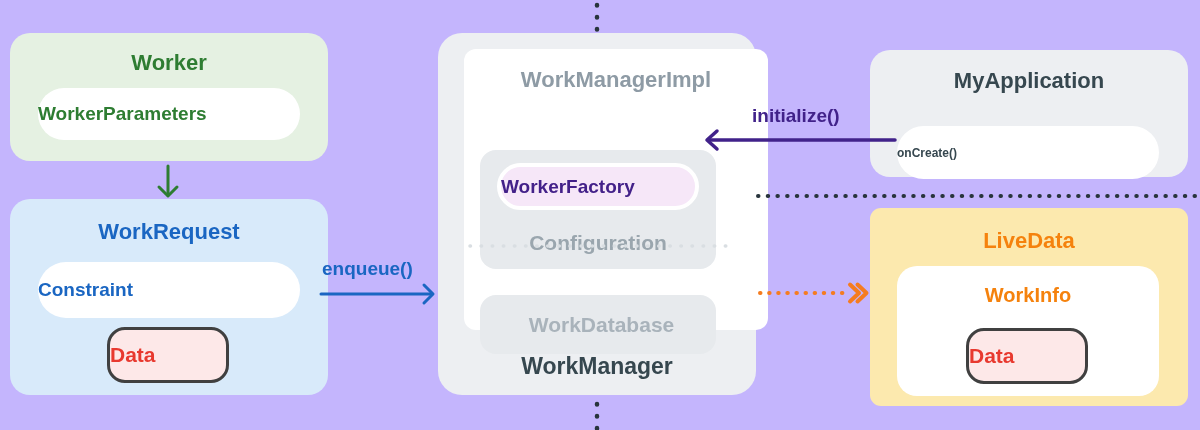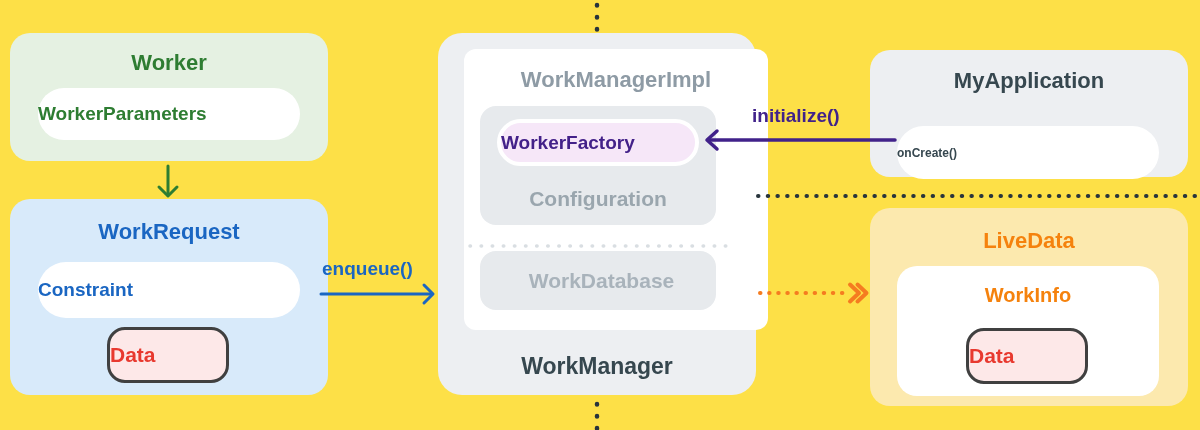--- a/index.html
+++ b/index.html
@@ -1,21 +1,21 @@
 <!DOCTYPE html>
 <html><head>
 <meta charset="utf-8">
 <style>
   * { box-sizing: border-box; margin: 0; padding: 0; }
   body { background: #ffffff; }
   .canvas {
     position: relative;
     width: 1200px;
     height: 430px;
-    background: #fde047;
+    background: #c4b5fd;
     font-family: "Liberation Sans", sans-serif;
     font-weight: 700;
     overflow: hidden;
   }
   .box { position: absolute; border-radius: 20px; }
   .box-title { text-align: center; }
   .pill {
     position: absolute;
     display: flex;
     align-items: center;
@@ -40,34 +40,34 @@
   #workrequest-box { left: 10px; top: 199px; width: 318px; height: 196px; background: #d8eafa; }
   #workrequest-title { margin-top: 20px; color: #1a66c2; font-size: 22px; }
   #constraint-pill { left: 28px; top: 63px; width: 262px; height: 56px; color: #1a66c2; font-size: 19px; }
   .data-pill { background: #fde8e8; border: 3px solid #404040; border-radius: 18px; color: #e8392f; font-size: 21px; }
   #wr-data-pill { left: 97px; top: 128px; width: 122px; height: 56px; }
 
   
   #wm-outer { left: 438px; top: 33px; width: 318px; height: 362px; background: #edeff2; border-radius: 24px; }
   #wm-inner { position: absolute; left: 26px; top: 16px; width: 304px; height: 281px; background: #ffffff; border-radius: 12px; }
   #wm-impl-title { margin-top: 18px; color: #8e9ba5; font-size: 22px; }
-  .sub-box { position: absolute; background: #e7eaed; border-radius: 16px; }
+  .sub-box { position: absolute; background: #e7eaed; border-radius: 16px; margin-top: 44px; }
   #wm-sub-a { left: 16px; top: 57px; width: 236px; height: 119px; }
   #worker-factory-pill { left: 17px; top: 13px; width: 202px; height: 47px; background: #f6e7f8; border: 4px solid #ffffff; border-radius: 25px; color: #432189; font-size: 19px; }
   #configuration-label { position: absolute; bottom: 14px; width: 100%; text-align: center; color: #9aa6ae; font-size: 21px; }
   #wm-sub-b { left: 16px; top: 202px; width: 236px; height: 59px; display: flex; align-items: center; justify-content: center; color: #a9b3bb; font-size: 21px; padding-left: 7px; }
   #wm-title { position: absolute; bottom: 15px; width: 100%; text-align: center; color: #36474f; font-size: 23px; }
 
   
   #myapp-box { left: 870px; top: 50px; width: 318px; height: 127px; background: #edeff2; }
   #myapp-title { margin-top: 18px; color: #36474f; font-size: 22px; }
   #oncreate-pill { left: 27px; top: 76px; width: 262px; height: 53px; color: #36474f; font-size: 12px; }
 
   
-  #livedata-box { left: 870px; top: 208px; width: 318px; height: 198px; background: #fce9ae; }
+  #livedata-box { left: 870px; top: 208px; width: 318px; height: 198px; background: #fce9ae; border-radius: 11px; }
   #livedata-title { margin-top: 20px; color: #f5820d; font-size: 22px; }
   #livedata-inner { position: absolute; left: 27px; top: 58px; width: 262px; height: 130px; background: #ffffff; border-radius: 20px; }
   #workinfo-label { margin-top: 18px; text-align: center; color: #f5820d; font-size: 20px; }
   #ld-data-pill { left: 69px; top: 62px; width: 122px; height: 56px; }
 
   
   #enqueue-label { left: 322px; top: 258px; width: 126px; color: #1a66c2; }
   #initialize-label { left: 752px; top: 105px; width: 126px; color: #41228a; }
 </style>
 </head>

